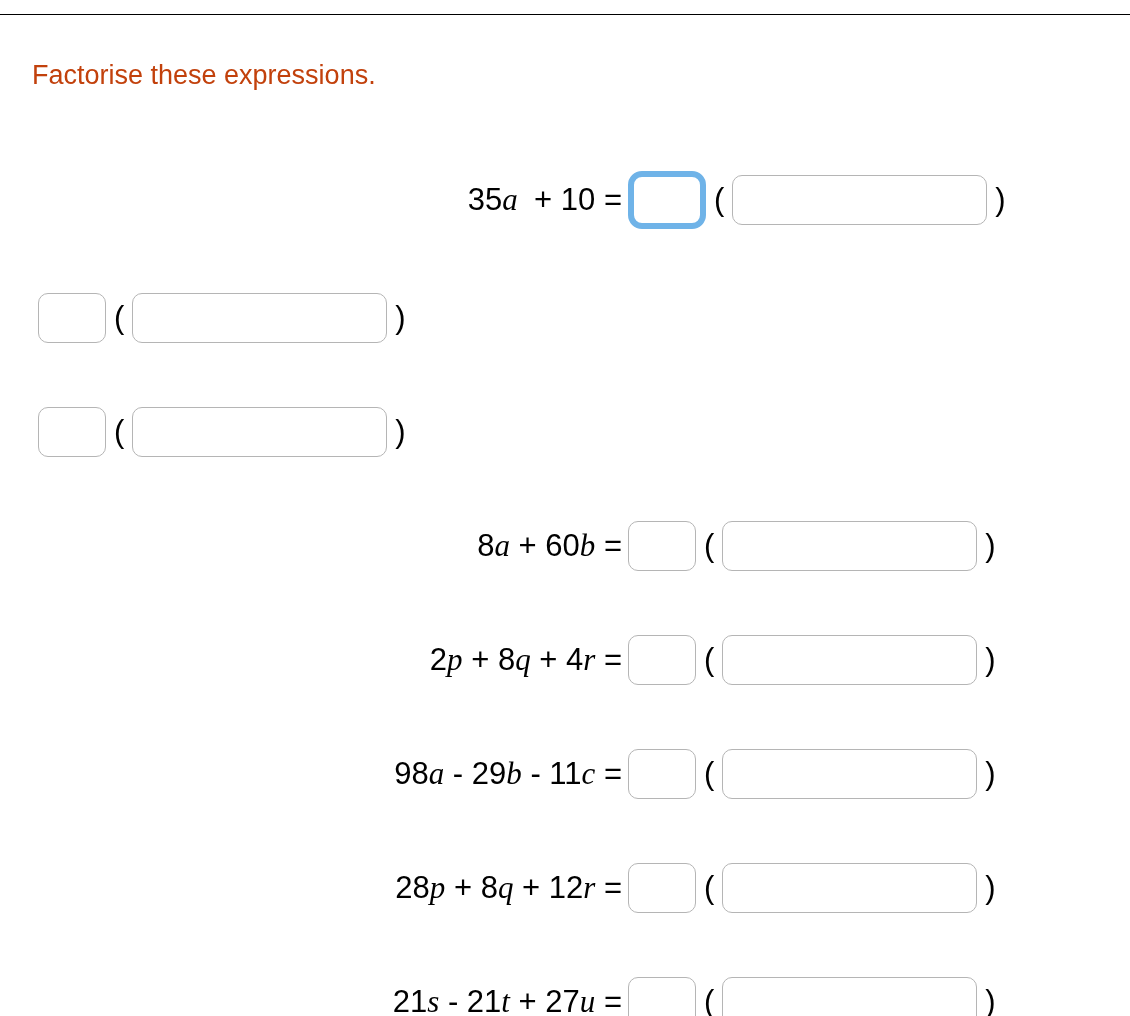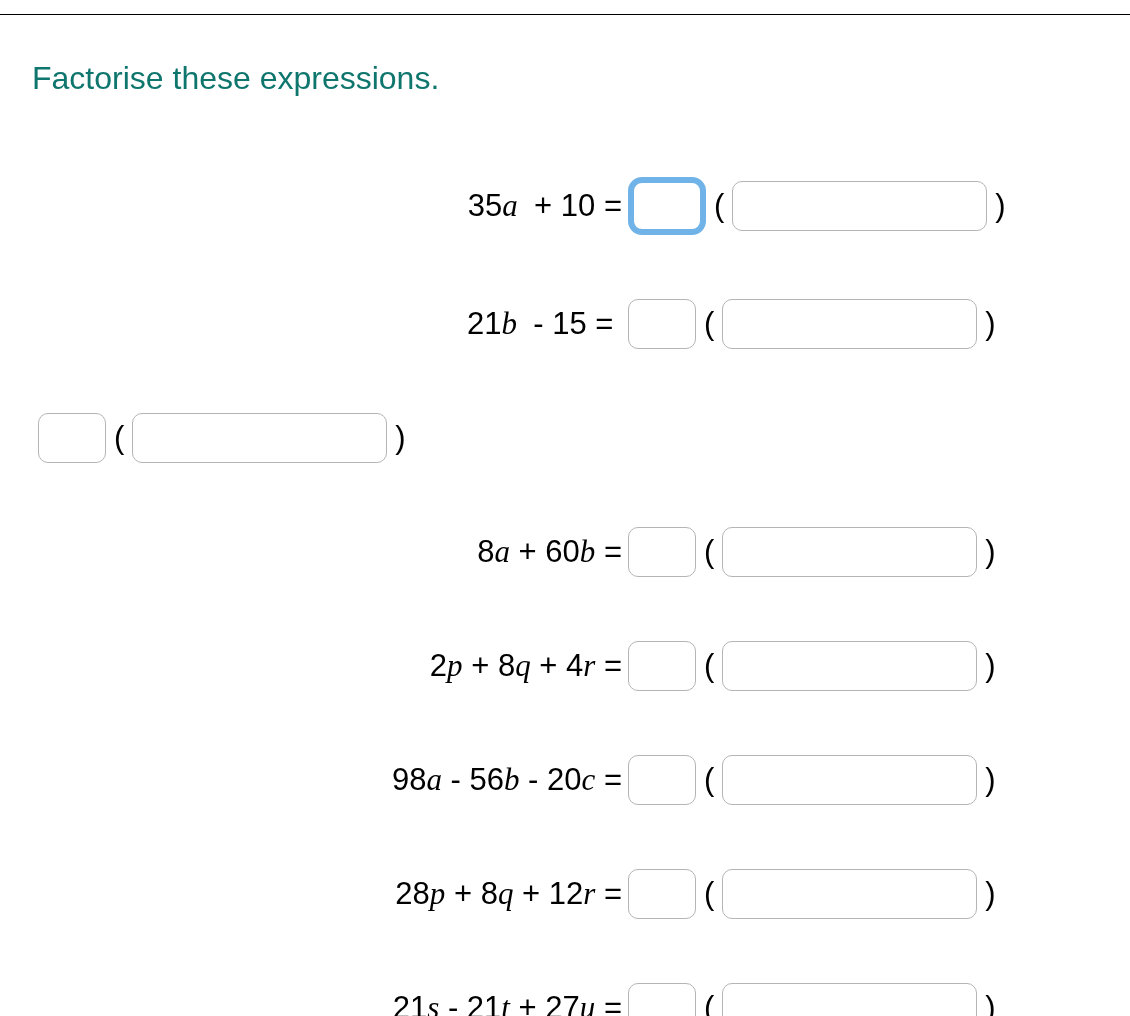--- a/index.html
+++ b/index.html
@@ -18,22 +18,22 @@
       width: 100%;
       height: 1px;
       background: #000;
       position: absolute;
       top: 14px;
     }
     .content {
       padding: 60px 32px 0 32px;
     }
     .instruction {
-      color: #0f766e;
-      font-size: 32px;
+      color: #c2410c;
+      font-size: 27px;
       font-weight: 400;
       margin-bottom: 80px;
     }
     .rows {
       display: flex;
       flex-direction: column;
       gap: 64px;
     }
     .row {
       display: flex;
@@ -93,21 +93,20 @@
   <div class="instruction">Factorise these expressions.</div>
   <div class="rows" id="rows-container">
       <div class="row">
         <span class="expression"><span>35</span><span class="var">a </span><span> + 10 =</span></span>
         <input type="text" class="input-small focused" style="">
         <span class="paren">(</span>
         <input type="text" class="input-large" style="">
         <span class="paren">)</span>
       </div>
       <div class="row">
-        <span class="expression"><span>21</span><span class="var">b </span><span> - 15 = </span></span>
         <input type="text" class="input-small" style="">
         <span class="paren">(</span>
         <input type="text" class="input-large" style="">
         <span class="paren">)</span>
       </div>
       <div class="row">
         <input type="text" class="input-small" style="">
         <span class="paren">(</span>
         <input type="text" class="input-large" style="">
         <span class="paren">)</span>
@@ -120,21 +119,21 @@
         <span class="paren">)</span>
       </div>
       <div class="row">
         <span class="expression"><span>2</span><span class="var">p</span><span> + 8</span><span class="var">q</span><span> + 4</span><span class="var">r</span><span> =</span></span>
         <input type="text" class="input-small" style="">
         <span class="paren">(</span>
         <input type="text" class="input-large" style="">
         <span class="paren">)</span>
       </div>
       <div class="row">
-        <span class="expression"><span>98</span><span class="var">a</span><span> - 56</span><span class="var">b</span><span> - 20</span><span class="var">c</span><span> =</span></span>
+        <span class="expression"><span>98</span><span class="var">a</span><span> - 29</span><span class="var">b</span><span> - 11</span><span class="var">c</span><span> =</span></span>
         <input type="text" class="input-small" style="">
         <span class="paren">(</span>
         <input type="text" class="input-large" style="">
         <span class="paren">)</span>
       </div>
       <div class="row">
         <span class="expression"><span>28</span><span class="var">p</span><span> + 8</span><span class="var">q</span><span> + 12</span><span class="var">r</span><span> =</span></span>
         <input type="text" class="input-small" style="">
         <span class="paren">(</span>
         <input type="text" class="input-large" style="">

